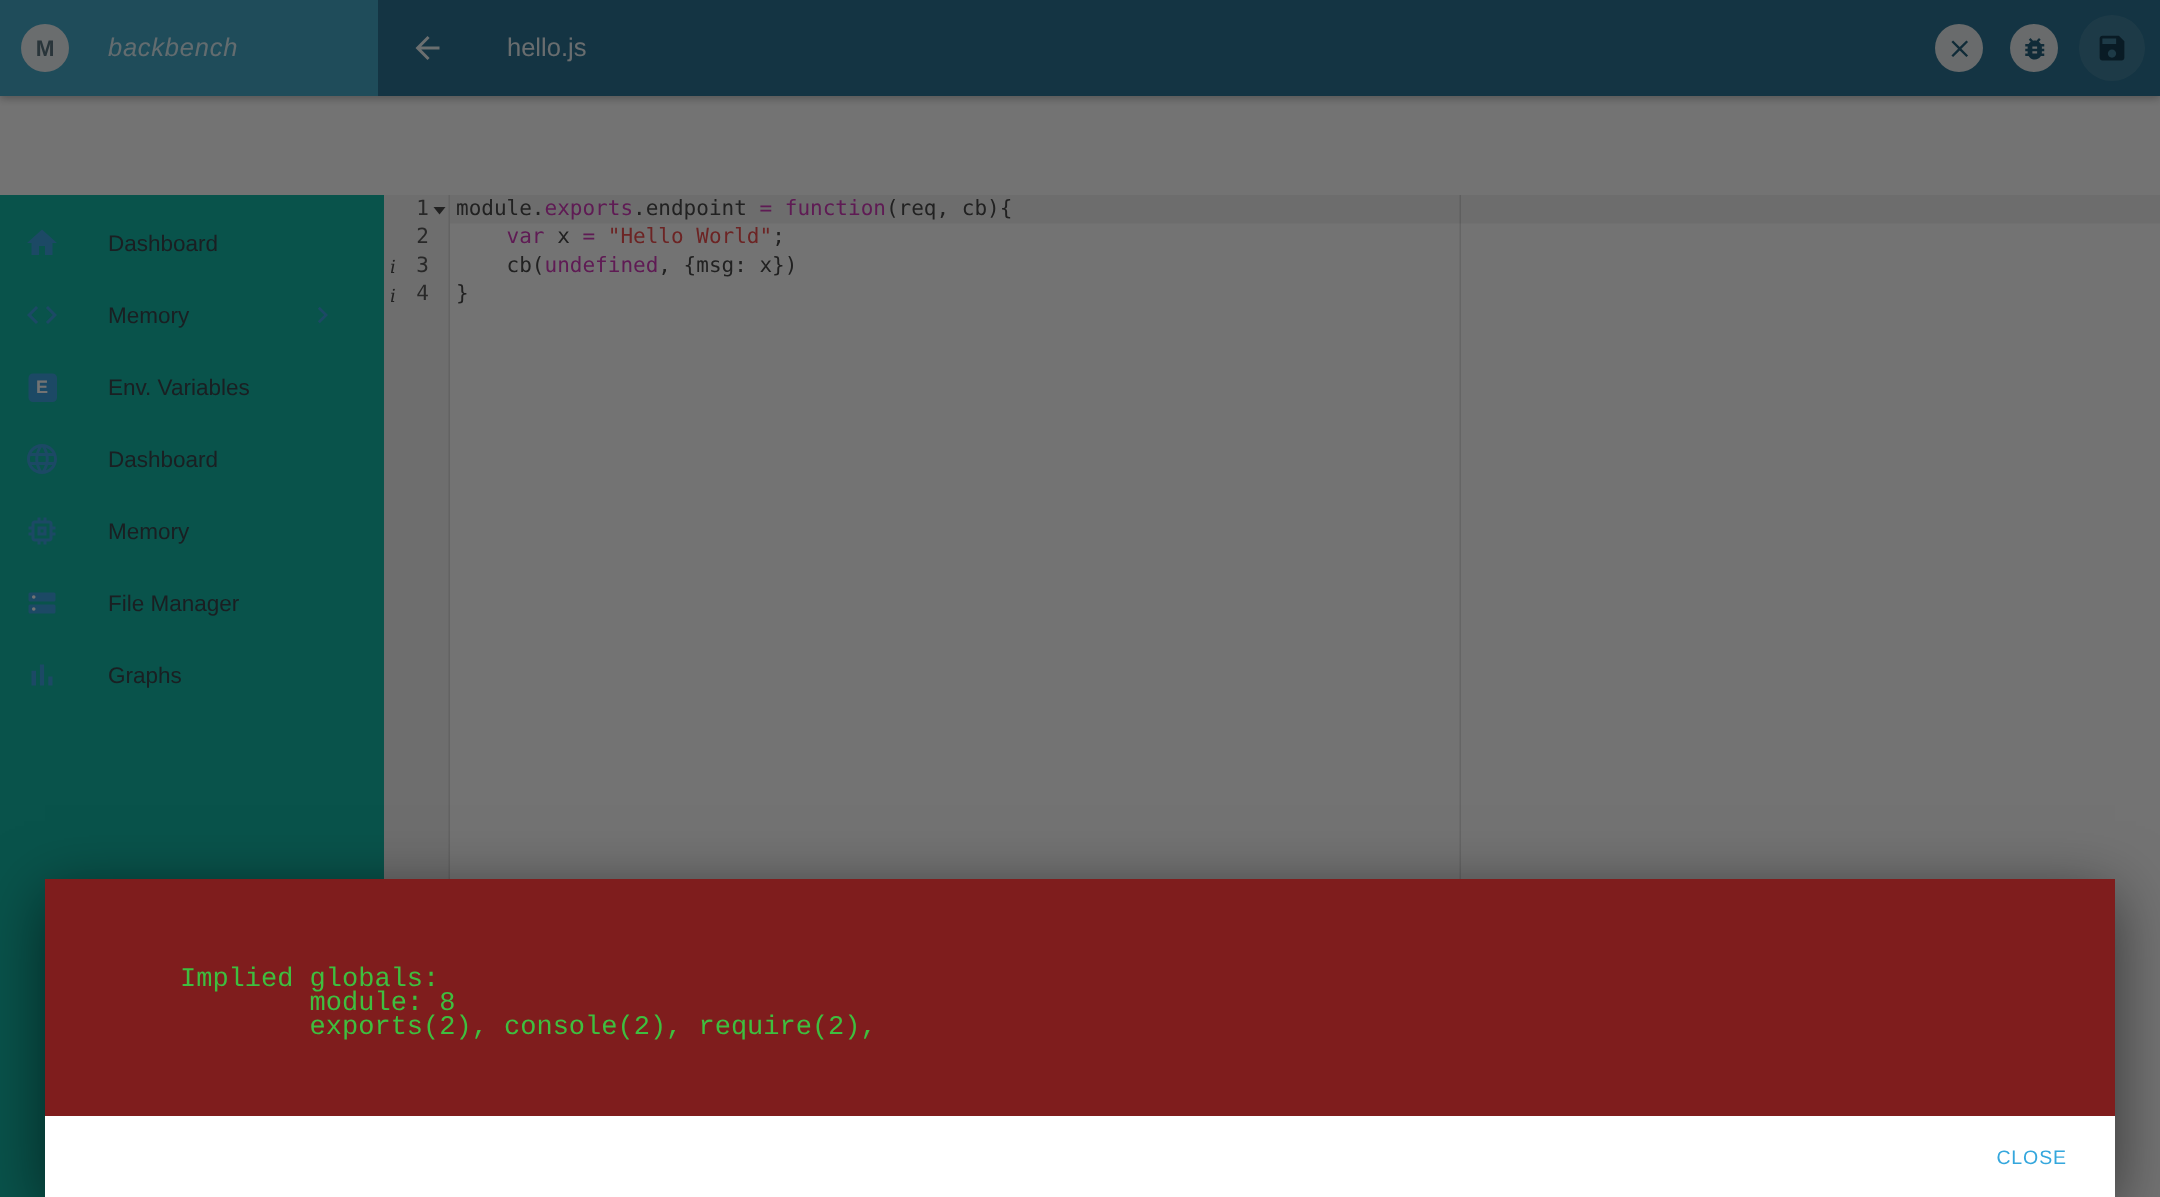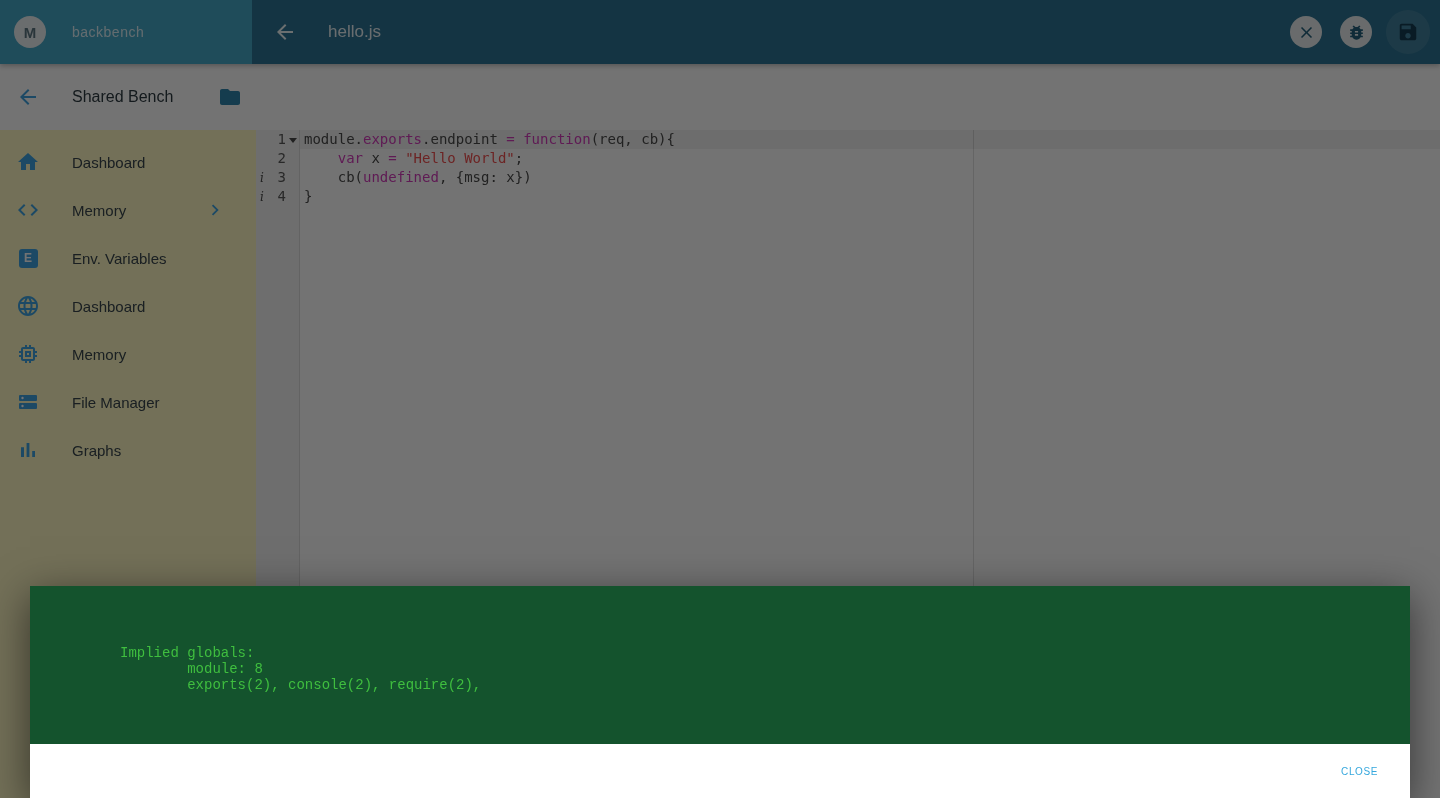--- a/index.html
+++ b/index.html
@@ -6,42 +6,42 @@
   html,body { width:1440px; height:798px; overflow:hidden; background:#fff;
               font-family:"Liberation Sans", sans-serif; }
   .app { position:relative; width:1440px; height:798px; background:#fff; }
 
   
   .topbar { position:absolute; left:0; top:0; width:1440px; height:64px; display:flex; z-index:1;
             box-shadow:0 2px 5px rgba(0,0,0,0.25); }
   .brand { width:252px; height:64px; background:#46a8c8; display:flex; align-items:center; padding-left:14px; }
   .avatar { width:32px; height:32px; border-radius:50%; background:#ebf1f3; color:#5c7682;
             font-size:15px; font-weight:bold; display:flex; align-items:center; justify-content:center; }
-  .logo { margin-left:26px; color:rgba(240,249,252,0.88); font-size:14px; font-weight:500; letter-spacing:0.5px; }
+  .logo { margin-left:26px; color:rgba(240,249,252,0.88); font-size:17px; font-weight:500; letter-spacing:0.5px;font-style:italic; }
   .toolbar { flex:1; height:64px; background:#2d7494; display:flex; align-items:center; position:relative; }
   .tb-back { margin-left:21px; width:24px; height:24px; color:#eef5f8; cursor:pointer; }
-  .file-title { margin-left:31px; color:#e9f1f5; font-size:17px; font-weight:500; }
+  .file-title { margin-left:41px; color:#e9f1f5; font-size:17px; font-weight:500; }
   .tb-spacer { flex:1; }
   .circle-btn { width:32px; height:32px; border-radius:50%; border:none; background:#e8edef; color:#24617c;
                 display:flex; align-items:center; justify-content:center; cursor:pointer; padding:0; }
   .circle-btn svg { width:19px; height:19px; }
   .btn-discard { margin-right:18px; }
   .btn-debug { margin-right:14px; }
   .btn-save { width:44px; height:44px; background:rgba(255,255,255,0.10); color:#163d52; margin-right:10px; }
   .btn-save svg { width:22px; height:22px; }
 
   
   .subheader { position:absolute; left:0; top:64px; width:1440px; height:66px; background:#fff;
                display:flex; align-items:center; }
   .sh-back { margin-left:16px; width:24px; height:24px; color:#3fa2e0; cursor:pointer; }
   .bench-title { margin-left:32px; font-size:16px; color:#2e3b42; }
   .sh-folder { position:absolute; left:218px; top:21px; width:24px; height:24px; color:#2f85ad; cursor:pointer; }
 
   
-  .sidebar { position:absolute; left:0; top:130px; width:256px; height:668px; background:#fef9c3; padding-top:8px; }
+  .sidebar { position:absolute; left:0; top:130px; width:256px; height:668px; background:#14b8a6; padding-top:8px; }
   .nav-item { height:48px; display:flex; align-items:center; padding:0 16px; cursor:pointer; }
   .nav-icon { width:24px; height:24px; color:#3fa2e0; flex:0 0 24px; }
   .nav-label { margin-left:32px; font-size:15px; color:#3a464d; }
   .nav-chevron { margin-left:auto; margin-right:14px; width:22px; height:22px; color:#3fa2e0; }
   .env-badge { width:19px; height:19px; margin:2.5px; border-radius:3px; background:#3fa2e0; color:#fff;
                font-size:12px; font-weight:bold; display:flex; align-items:center; justify-content:center; }
 
   
   .editor { position:absolute; left:256px; top:130px; width:1184px; height:668px; background:#fff;
             font-family:"DejaVu Sans Mono", monospace; font-size:14px; line-height:19px; }
@@ -58,27 +58,27 @@
   .code { position:absolute; left:45px; top:0; right:0; bottom:0; white-space:pre; }
   .code-line { height:19px; padding-left:3px; }
   .tok-plain { color:#4a4a4a;text-align:right; }
   .tok-keyword { color:#d23cba; }
   .tok-string { color:#f05050; }
 
   
   .backdrop { position:absolute; left:0; top:0; width:1440px; height:798px; background:rgba(0,0,0,0.55); z-index:40; }
   .modal { position:absolute; left:30px; top:586px; width:1380px; height:212px; z-index:50;
            box-shadow:0 10px 40px rgba(0,0,0,0.55); }
-  .console { width:100%; height:158px; background:#14532d; padding:59px 14px 0 90px;
-             font-family:"Liberation Mono", monospace; font-size:14px; line-height:16px; color:#3fbe3f;
+  .console { width:100%; height:158px; background:#7f1d1d; padding:59px 14px 0 90px;
+             font-family:"Liberation Mono", monospace; font-size:18px; line-height:16px; color:#3fbe3f;
              overflow:hidden; }
   .console-line { white-space:pre; }
   .modal-footer { width:100%; height:54px; background:#fff; display:flex; align-items:center;
                   justify-content:flex-end; padding-right:22px; }
-  .close-btn { border:none; background:none; color:#35a7dd; font-size:10px; font-weight:500;
+  .close-btn { border:none; background:none; color:#35a7dd; font-size:13px; font-weight:500;
                letter-spacing:0.6px; cursor:pointer; padding:8px 10px; font-family:"Liberation Sans", sans-serif; }
 </style>
 </head>
 <body>
 
 <div class="app">
 
   <header class="topbar">
     <div class="brand">
       <div class="avatar">M</div>
@@ -109,33 +109,20 @@
       <button class="circle-btn btn-save">
         <span style="display:flex">
           <svg width="22" height="22" viewBox="0 0 24 24" fill="currentColor">
               <path d="M17 3H5c-1.11 0-2 .9-2 2v14c0 1.1.89 2 2 2h14c1.1 0 2-.9 2-2V7l-4-4zm-5 16c-1.66 0-3-1.34-3-3s1.34-3 3-3 3 1.34 3 3-1.34 3-3 3zm3-10H5V5h10v4z"></path>
             </svg>
         </span>
       </button>
     </div>
   </header>
 
-  <div class="subheader">
-    <span class="sh-back">
-      <svg viewBox="0 0 24 24" fill="currentColor">
-          <path d="M20 11H7.8l5.6-5.6L12 4l-8 8 8 8 1.4-1.4L7.8 13H20z"></path>
-        </svg>
-    </span>
-    <div class="bench-title">Shared Bench</div>
-    <span class="sh-folder">
-      <svg viewBox="0 0 24 24" fill="currentColor">
-          <path d="M10 4H4c-1.1 0-2 .9-2 2v12c0 1.1.9 2 2 2h16c1.1 0 2-.9 2-2V8c0-1.1-.9-2-2-2h-8l-2-2z"></path>
-        </svg>
-    </span>
-  </div>
 
   <nav class="sidebar">
     <div class="nav-item">
       <span class="nav-icon">
         <svg viewBox="0 0 24 24" fill="currentColor">
             <path d="M10 20v-6h4v6h5v-8h3L12 3 2 12h3v8z"></path>
           </svg></span>
       <span class="nav-label">Dashboard</span>
     </div>
     <div class="nav-item">

